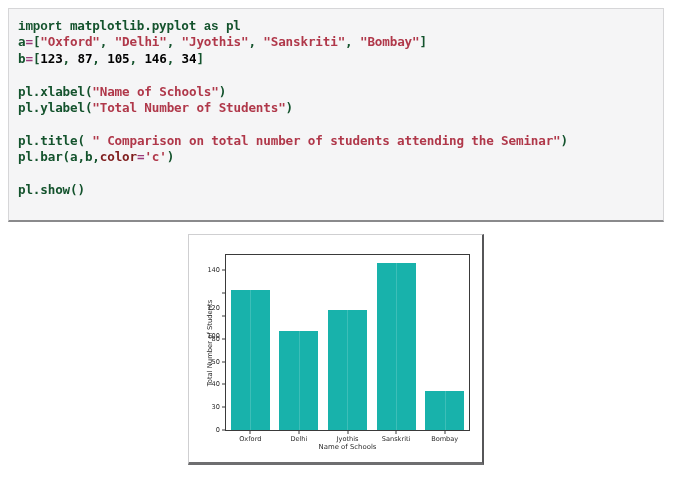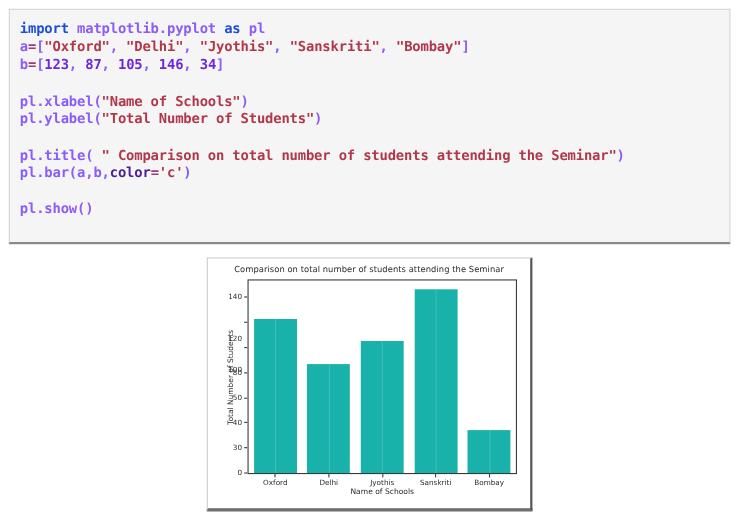--- a/index.html
+++ b/index.html
@@ -36,26 +36,26 @@
     font-family: "DejaVu Sans Mono", monospace;
     font-size: 12.6px;
     line-height: 16.4px;
     white-space: pre;
     color: #111111;
     font-weight: bold;
     letter-spacing: -0.15px;
   }
   .cl { height: 16.4px; white-space: pre; }
   .cl.blank { height: 16.4px; }
-  .tok-kw   { color: #1d4ed8; }
+  .tok-kw   { color: #14532d; font-family: Liberation Mono, monospace; }
   .tok-str  { color: #b0384a; font-weight: bold; }
-  .tok-num  { color: #6d28d9; }
+  .tok-num  { color: #000000; }
   .tok-op   { color: #9c3a7a; }
-  .tok-kwarg{ color: #4c1d95; text-align: right; }
-  .tok-plain{ color: #8b5cf6; }
+  .tok-kwarg{ color: #7f1d1d; text-align: right; }
+  .tok-plain{ color: #14532d; }
 
   
   #chart-panel {
     position: absolute;
     left: 188px;
     top: 234px;
     width: 296px;
     height: 231px;
     background: #ffffff;
     border: 1px solid #cfcfd1;
@@ -186,21 +186,20 @@
 </style>
 </head>
 <body>
 
 <div id="code-block">
   <div id="code-lines"><div class="cl"><span class="tok-kw">import</span><span class="tok-plain"> matplotlib.pyplot </span><span class="tok-kw">as</span><span class="tok-plain"> pl</span></div><div class="cl"><span class="tok-plain">a</span><span class="tok-op">=</span><span class="tok-plain">[</span><span class="tok-str">"Oxford"</span><span class="tok-plain">, </span><span class="tok-str">"Delhi"</span><span class="tok-plain">, </span><span class="tok-str">"Jyothis"</span><span class="tok-plain">, </span><span class="tok-str">"Sanskriti"</span><span class="tok-plain">, </span><span class="tok-str">"Bombay"</span><span class="tok-plain">]</span></div><div class="cl"><span class="tok-plain">b</span><span class="tok-op">=</span><span class="tok-plain">[</span><span class="tok-num">123</span><span class="tok-plain">, </span><span class="tok-num">87</span><span class="tok-plain">, </span><span class="tok-num">105</span><span class="tok-plain">, </span><span class="tok-num">146</span><span class="tok-plain">, </span><span class="tok-num">34</span><span class="tok-plain">]</span></div><div class="cl blank">&nbsp;</div><div class="cl"><span class="tok-plain">pl.xlabel(</span><span class="tok-str">"Name of Schools"</span><span class="tok-plain">)</span></div><div class="cl"><span class="tok-plain">pl.ylabel(</span><span class="tok-str">"Total Number of Students"</span><span class="tok-plain">)</span></div><div class="cl blank">&nbsp;</div><div class="cl"><span class="tok-plain">pl.title( </span><span class="tok-str">" Comparison on total number of students attending the Seminar"</span><span class="tok-plain">)</span></div><div class="cl"><span class="tok-plain">pl.bar(a,b,</span><span class="tok-kwarg">color</span><span class="tok-op">=</span><span class="tok-str">'c'</span><span class="tok-plain">)</span></div><div class="cl blank">&nbsp;</div><div class="cl"><span class="tok-plain">pl.show()</span></div></div>
 </div>
 
 <div id="chart-panel">
 
-  <div id="chart-title">Comparison on total number of students attending the Seminar</div>
 
   <div id="y-axis-label-wrap">
     <div id="y-axis-label">Total Number of Students</div>
   </div>
 
   <div id="y-ticks">
       <div class="ytick" style="top: 176px;">0</div>
       <div class="ytick-mark" style="top: 176px;"></div>
       <div class="ytick" style="top: 153.169px;">30</div>
       <div class="ytick-mark" style="top: 153.169px;"></div>

